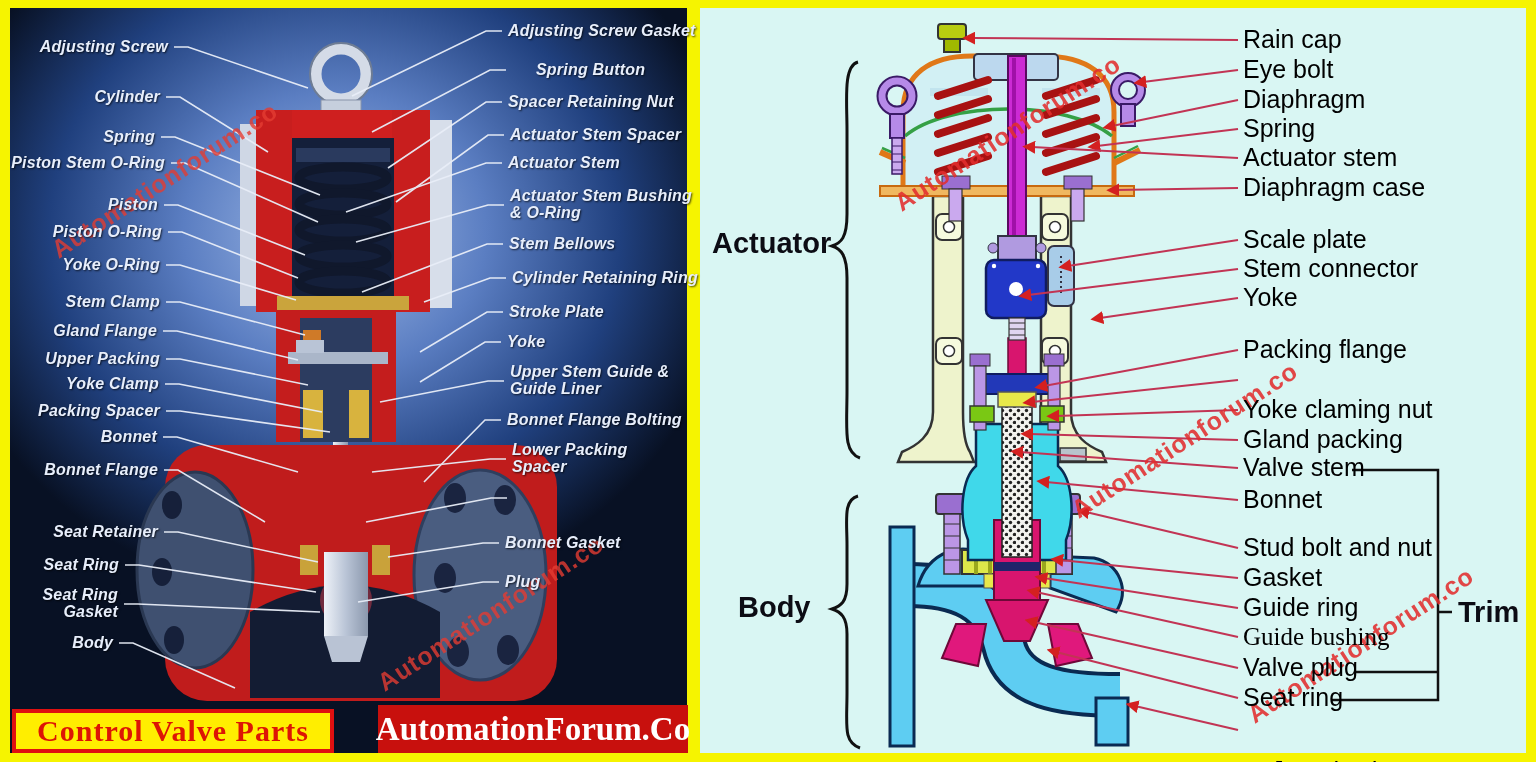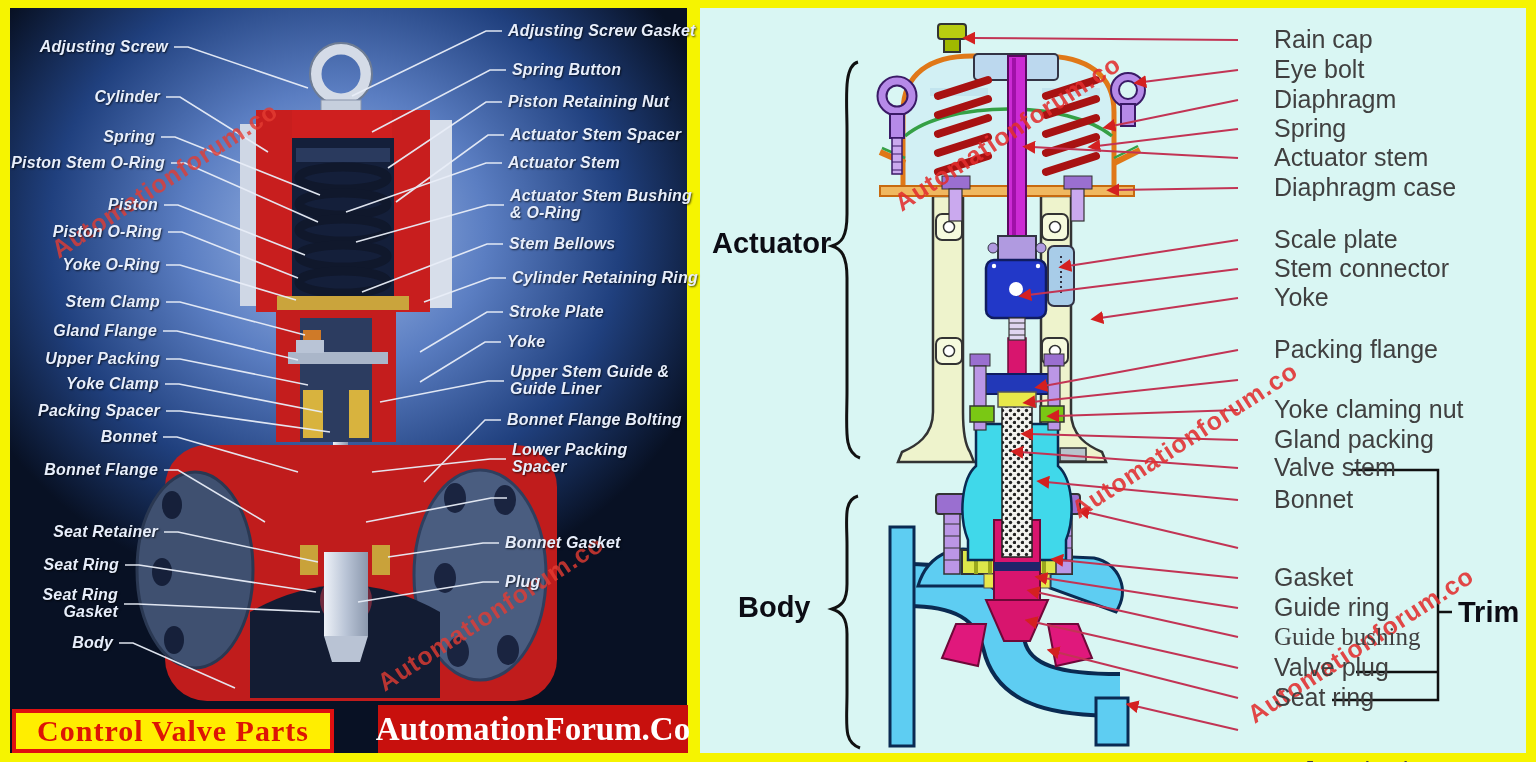--- a/index.html
+++ b/index.html
@@ -8,21 +8,21 @@
   .panel{position:absolute;top:8px;height:745px;}
   #panel-left{left:10px;width:677px;
     background:radial-gradient(ellipse 62% 52% at 48% 30%, #a3bde9 0%, #5b7ec2 36%, #20407e 68%, #081124 96%);}
   #panel-right{left:700px;width:826px;background:#d9f6f3;}
   #art{position:absolute;left:0;top:0;width:1536px;height:762px;pointer-events:none;}
   #labels{position:absolute;left:0;top:0;width:1536px;height:762px;}
 
   .lbl-l{position:absolute;font:italic bold 16px/17px "Liberation Sans",sans-serif;
          color:#e7eefb;text-shadow:1px 1px 2px rgba(0,0,0,.7);letter-spacing:.2px;white-space:nowrap;}
   .lbl-l.wrap{white-space:normal;}
-  .lbl-r{position:absolute;font:25px/27px "Liberation Sans",sans-serif;color:#404040;white-space:nowrap;margin-left:31px;}
+  .lbl-r{position:absolute;font:25px/27px "Liberation Sans",sans-serif;color:#000000;white-space:nowrap;}
   .grp{position:absolute;font:bold 29px/30px "Liberation Sans",sans-serif;color:#0c0c14;white-space:nowrap;}
   .wm{position:absolute;font:bold 25px "Liberation Sans",sans-serif;color:rgba(225,45,45,.88);
       transform:rotate(-33deg);transform-origin:left bottom;white-space:nowrap;letter-spacing:1px;}
   .wm.lite{color:rgba(228,60,50,.8);}
 
   #title-box{position:absolute;left:12px;top:709px;width:314px;height:36px;
      background:#ffee00;border:4px solid #e01010;display:flex;align-items:center;justify-content:center;
      font:bold 30px "Liberation Serif",serif;color:#dd1505;letter-spacing:1px;}
   #brand-box{position:absolute;left:378px;top:705px;width:310px;height:48px;
      background:#c8100d;display:flex;align-items:center;justify-content:center;
@@ -299,22 +299,22 @@
       <div class="lbl-l" style="left: -40px; top: 350px; width: 200px; text-align: right;">Upper Packing</div>
       <div class="lbl-l" style="left: -41px; top: 375px; width: 200px; text-align: right;">Yoke Clamp</div>
       <div class="lbl-l" style="left: -40px; top: 402px; width: 200px; text-align: right;">Packing Spacer</div>
       <div class="lbl-l" style="left: -43px; top: 428px; width: 200px; text-align: right;">Bonnet</div>
       <div class="lbl-l" style="left: -42px; top: 461px; width: 200px; text-align: right;">Bonnet Flange</div>
       <div class="lbl-l" style="left: -42px; top: 523px; width: 200px; text-align: right;">Seat Retainer</div>
       <div class="lbl-l" style="left: -81px; top: 556px; width: 200px; text-align: right;">Seat Ring</div>
       <div class="lbl-l wrap" style="left: 38px; top: 586px; width: 80px; text-align: right;">Seat Ring Gasket</div>
       <div class="lbl-l" style="left: -87px; top: 634px; width: 200px; text-align: right;">Body</div>
       <div class="lbl-l" style="left: 508px; top: 22px;">Adjusting Screw Gasket</div>
-      <div class="lbl-l" style="left: 512px; top: 61px; text-align: right;">Spring Button</div>
-      <div class="lbl-l" style="left: 508px; top: 93px;">Piston Retaining Nut</div>
+      <div class="lbl-l" style="left: 536px; top: 61px; text-align: right;">Spring Button</div>
+      <div class="lbl-l" style="left: 508px; top: 93px;">Spacer Retaining Nut</div>
       <div class="lbl-l" style="left: 510px; top: 126px;">Actuator Stem Spacer</div>
       <div class="lbl-l" style="left: 508px; top: 154px;">Actuator Stem</div>
       <div class="lbl-l wrap" style="left: 510px; top: 187px; width: 185px;">Actuator Stem Bushing &amp; O-Ring</div>
       <div class="lbl-l" style="left: 509px; top: 235px;">Stem Bellows</div>
       <div class="lbl-l" style="left: 512px; top: 269px;">Cylinder Retaining Ring</div>
       <div class="lbl-l" style="left: 509px; top: 303px;">Stroke Plate</div>
       <div class="lbl-l" style="left: 507px; top: 333px;">Yoke</div>
       <div class="lbl-l wrap" style="left: 510px; top: 363px; width: 178px;">Upper Stem Guide &amp; Guide Liner</div>
       <div class="lbl-l" style="left: 507px; top: 411px;">Bonnet Flange Bolting</div>
       <div class="lbl-l wrap" style="left: 512px; top: 441px; width: 128px;">Lower Packing Spacer</div>
@@ -327,20 +327,21 @@
       <div class="lbl-r" style="left: 1243px; top: 144px;">Actuator stem</div>
       <div class="lbl-r" style="left: 1243px; top: 174px;">Diaphragm case</div>
       <div class="lbl-r" style="left: 1243px; top: 226px;">Scale plate</div>
       <div class="lbl-r" style="left: 1243px; top: 255px;">Stem connector</div>
       <div class="lbl-r" style="left: 1243px; top: 284px;">Yoke</div>
       <div class="lbl-r" style="left: 1243px; top: 336px;">Packing flange</div>
       <div class="lbl-r" style="left: 1243px; top: 396px;">Yoke claming nut</div>
       <div class="lbl-r" style="left: 1243px; top: 426px;">Gland packing</div>
       <div class="lbl-r" style="left: 1243px; top: 454px;">Valve stem</div>
       <div class="lbl-r" style="left: 1243px; top: 486px;">Bonnet</div>
+      <div class="lbl-r" style="left: 1243px; top: 534px;">Stud bolt and nut</div>
       <div class="lbl-r" style="left: 1243px; top: 564px;">Gasket</div>
       <div class="lbl-r" style="left: 1243px; top: 594px;">Guide ring</div>
       <div class="lbl-r" style="left: 1243px; top: 623px; font-family: Liberation Serif, serif;">Guide bushing</div>
       <div class="lbl-r" style="left: 1243px; top: 654px;">Valve plug</div>
       <div class="lbl-r" style="left: 1243px; top: 684px;">Seat ring</div>
       <div class="lbl-r" style="left: 1243px; top: 760px; font-family: Liberation Mono, monospace;">Valve body</div>
     </div>
 </div>
 
 </body></html>

